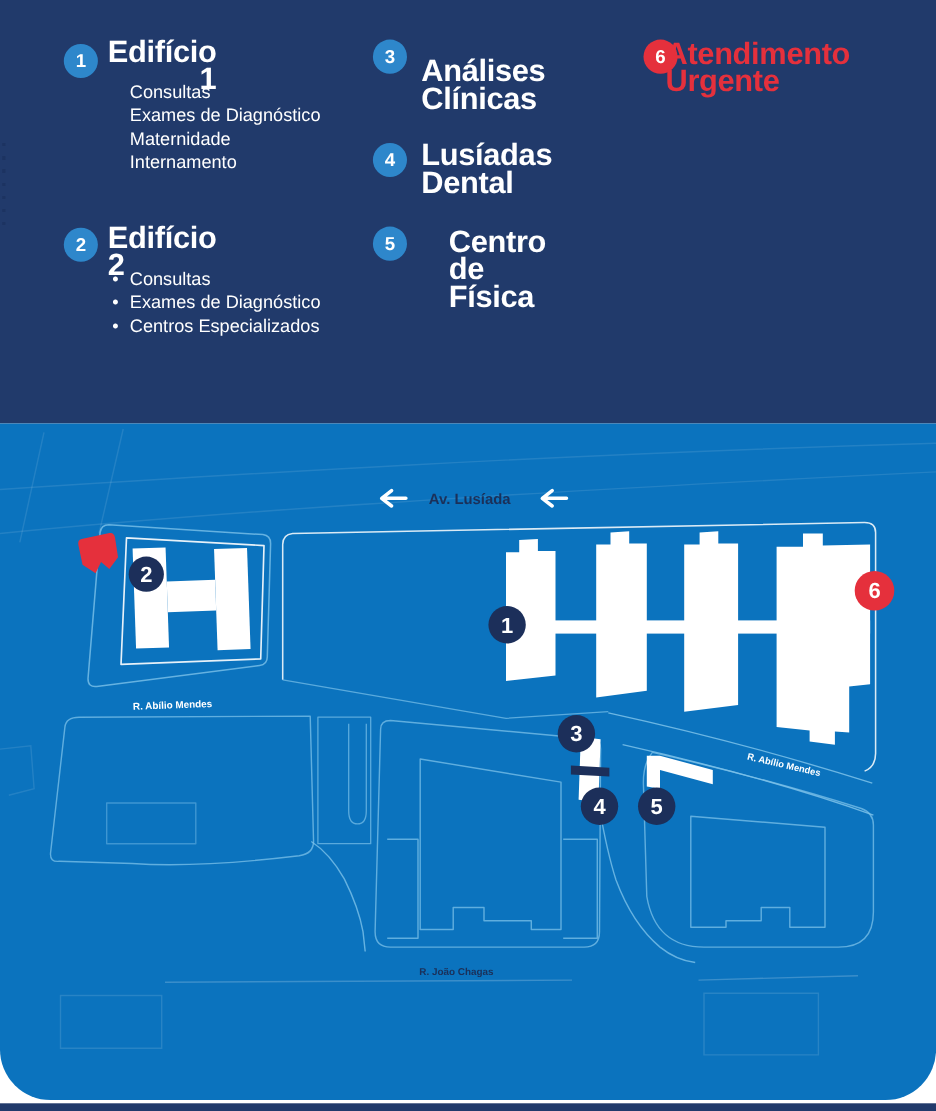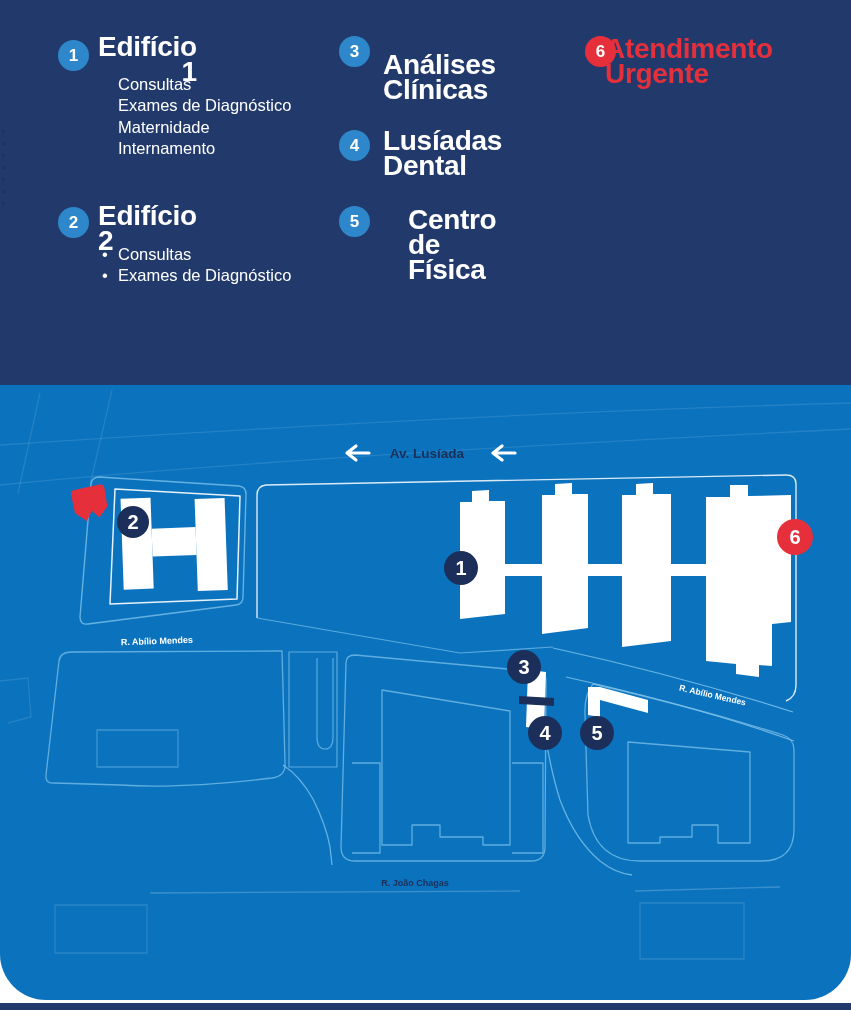--- a/index.html
+++ b/index.html
@@ -70,20 +70,21 @@
     </div>
 
     <div class="legend-item">
       <div class="badge" style="left:58px;top:207px;">
           <span>2</span>
         </div>
       <div class="lg-title" style="position:absolute;left:98px;top:203px;">Edifício 2</div>
       <ul class="bullets" style="position:absolute;left:100px;top:244px;">
         <li>Consultas</li>
         <li>Exames de Diagnóstico</li>
+        <li>Centros Especializados</li>
       </ul>
     </div>
 
     <div class="legend-item">
       <div class="badge" style="left:339px;top:36px;">
           <span>3</span>
         </div>
       <div class="lg-title" style="position:absolute;left:383px;top:52px;">
         <div>Análises</div>
         <div>Clínicas</div>

